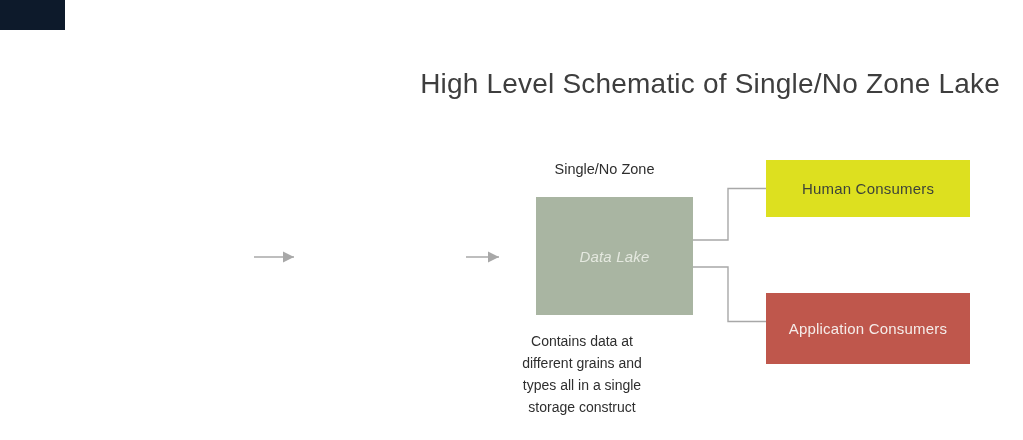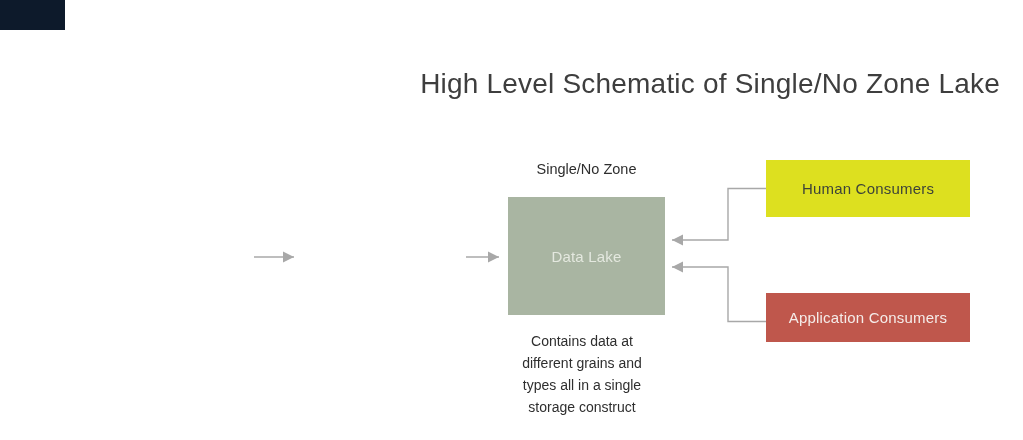--- a/index.html
+++ b/index.html
@@ -39,26 +39,26 @@
   .node {
     position: absolute;
     display: flex;
     align-items: center;
     justify-content: center;
     font-size: 15px;
     letter-spacing: 0.2px;
   }
   .node-ingestion { left: 85px;  top: 230px; width: 157px; height: 53px; }
   .node-loader    { left: 303px; top: 230px; width: 155px; height: 53px; }
-  .node-lake      { left: 508px; top: 197px; width: 157px; height: 118px; }
+  .node-lake      { left: 536px; top: 197px; width: 157px; height: 118px; font-style: italic; }
   .node-human     { left: 766px; top: 160px; width: 204px; height: 57px; }
-  .node-app       { left: 766px; top: 293px; width: 204px; height: 49px; }
+  .node-app       { left: 766px; top: 293px; width: 204px; height: 71px; }
   .zone-label {
     position: absolute;
-    left: 498px;
+    left: 516px;
     top: 161px;
     width: 177px;
     text-align: center;
     font-size: 14.5px;
     color: #2e2e2e;
   }
   .lake-caption {
     position: absolute;
     left: 505px;
     top: 330px;

